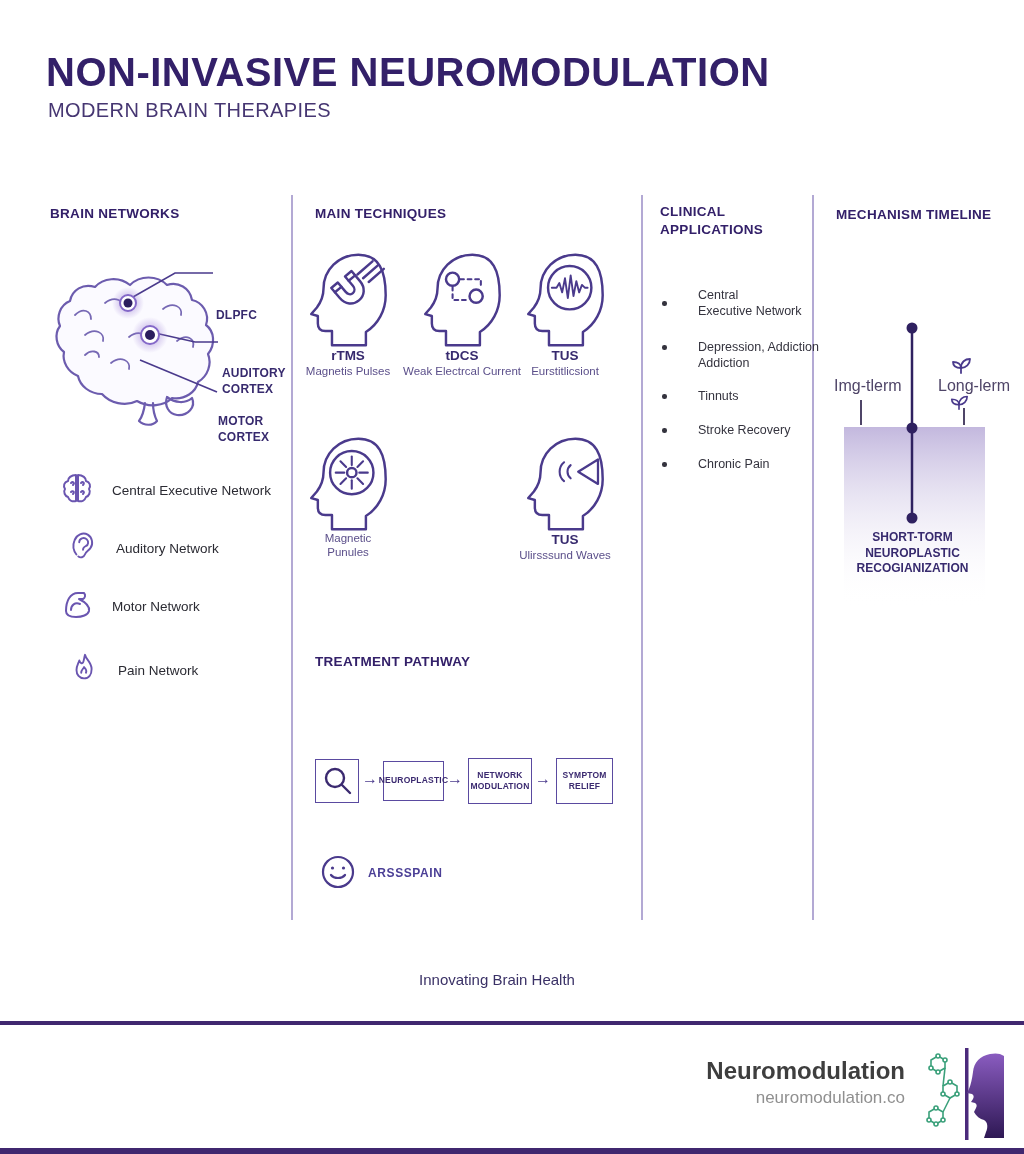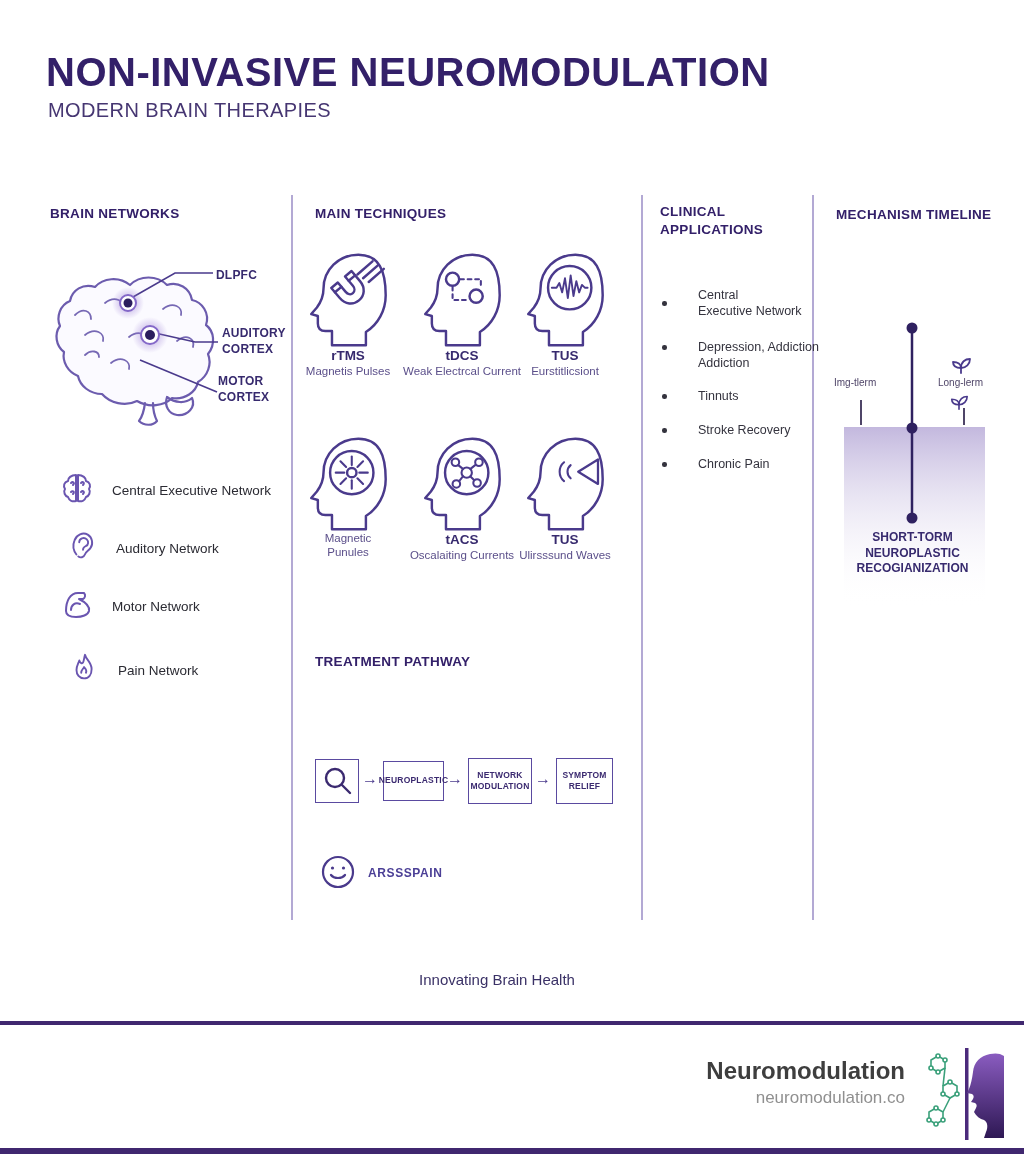--- a/index.html
+++ b/index.html
@@ -12,21 +12,21 @@
   .title{left:46px;top:50px;font-size:40px;font-weight:700;letter-spacing:.5px;color:#332069;}
   .subtitle{left:48px;top:99px;font-size:20px;font-weight:500;letter-spacing:.4px;color:#463672;}
 
   
   .h2{font-size:13.5px;font-weight:700;letter-spacing:.3px;color:#332069;line-height:1.3;}
 
   
   .vline{width:2px;background:#b3a9d4;top:195px;height:725px;}
 
   
-  .callout{font-size:12px;font-weight:700;color:#372a6e;line-height:1.3;letter-spacing:.2px;}
+  .callout{font-size:12px;font-weight:700;color:#372a6e;line-height:1.3;letter-spacing:.2px;margin-top:40px;}
   .legend-row{position:absolute;left:58px;display:flex;align-items:center;gap:16px;}
   .llabel{font-size:13.5px;color:#2b2b33;}
 
   
   .tech{position:absolute;width:150px;text-align:center;}
   .tech svg.head{display:block;margin:0 auto;}
   .tname{font-size:13.5px;font-weight:700;color:#372a6e;}
   .tname.nreg{font-weight:400;font-size:11.5px;color:#5b4f8a;}
   .tdesc{margin-top:2px;font-size:11.5px;color:#5b4f8a;}
 
@@ -35,21 +35,21 @@
         text-align:center;font-size:8.5px;font-weight:700;color:#3b2a70;line-height:1.35;letter-spacing:.2px;}
   .farrow{position:absolute;font-size:16px;color:#4a3a8c;text-align:center;}
   .noteword{font-size:12px;font-weight:700;letter-spacing:.6px;color:#4b3f96;}
 
   
   .clin-item{position:absolute;left:662px;width:165px;font-size:12.5px;line-height:1.3;color:#34333e;}
   .clin-item .dot{position:absolute;left:0;width:4.5px;height:4.5px;border-radius:50%;background:#34333e;}
   .clin-item .txt{display:block;margin-left:36px;}
 
   
-  .tl-label{font-size:10px;color:#4f4568;}
+  .tl-label{font-size:16px;color:#4f4568;}
   .tl-cap{width:135px;text-align:center;font-size:12px;font-weight:700;color:#372a6e;line-height:1.3;}
 
   
   .tagline{left:312px;width:370px;top:971px;text-align:center;font-size:15px;color:#3a3166;}
   .hr{left:0;top:1021px;width:1024px;height:4px;background:#40276f;}
   .brand{left:560px;width:345px;top:1057px;text-align:right;font-size:24px;font-weight:700;color:#3e3e3e;}
   .domain{left:560px;width:345px;top:1088px;text-align:right;font-size:17px;color:#909090;}
   .bottombar{left:0;top:1148px;width:1024px;height:6px;background:#40276f;}
 </style>
 </head>
@@ -206,39 +206,20 @@
         <line x1="58" y1="35" x2="64" y2="29"></line>
           <line x1="46" y1="35" x2="40" y2="29"></line>
         <line x1="46" y1="47" x2="40" y2="53"></line>
           <line x1="58" y1="47" x2="64" y2="53"></line>
       </g>
     </svg>
     <div class="tname nreg">Magnetic</div>
     <div class="tdesc">Punules</div>
   </div>
 
-  <div class="tech" style="left:387px;top:434px">
-    <svg class="head" width="92" height="98" viewBox="0 0 96 104" fill="none" stroke="#4a3a8c" stroke-width="2.6" stroke-linecap="round" stroke-linejoin="round">
-      <path d="M59 5 C38 5 22 21 22 41 C22 49 20 54 15 61 L9 68 L16 70 L16 78 C16 83 19 86 24 86 L31 86 L31 101 L67 101 L67 87 C80 79 88 64 88 48 C88 22 81 5 59 5 Z"></path>
-      <circle cx="53" cy="41" r="23"></circle>
-      <g stroke-width="2.2">
-        <circle cx="53" cy="41" r="5.5"></circle>
-        <circle cx="41" cy="30" r="4"></circle>
-          <circle cx="66" cy="30" r="4"></circle>
-        <circle cx="42" cy="53" r="4"></circle>
-          <circle cx="64" cy="52" r="4"></circle>
-        <line x1="49" y1="37" x2="44" y2="33"></line>
-          <line x1="57" y1="37" x2="62" y2="33"></line>
-        <line x1="49" y1="45" x2="45" y2="50"></line>
-          <line x1="57" y1="45" x2="61" y2="49"></line>
-      </g>
-    </svg>
-    <div class="tname">tACS</div>
-    <div class="tdesc">Oscalaiting Currents</div>
-  </div>
 
   <div class="tech" style="left:490px;top:434px">
     <svg class="head" width="92" height="98" viewBox="0 0 96 104" fill="none" stroke="#4a3a8c" stroke-width="2.6" stroke-linecap="round" stroke-linejoin="round">
       <path d="M59 5 C38 5 22 21 22 41 C22 49 20 54 15 61 L9 68 L16 70 L16 78 C16 83 19 86 24 86 L31 86 L31 101 L67 101 L67 87 C80 79 88 64 88 48 C88 22 81 5 59 5 Z"></path>
       <path d="M83 27 L83 53 L62 40 Z" stroke-width="2.4"></path>
       <path d="M54 33 A9 9 0 0 0 54 47" stroke-width="2.2"></path>
       <path d="M47 30 A13 13 0 0 0 47 50" stroke-width="2.2"></path>
     </svg>
     <div class="tname">TUS</div>
     <div class="tdesc">Ulirsssund Waves</div>

